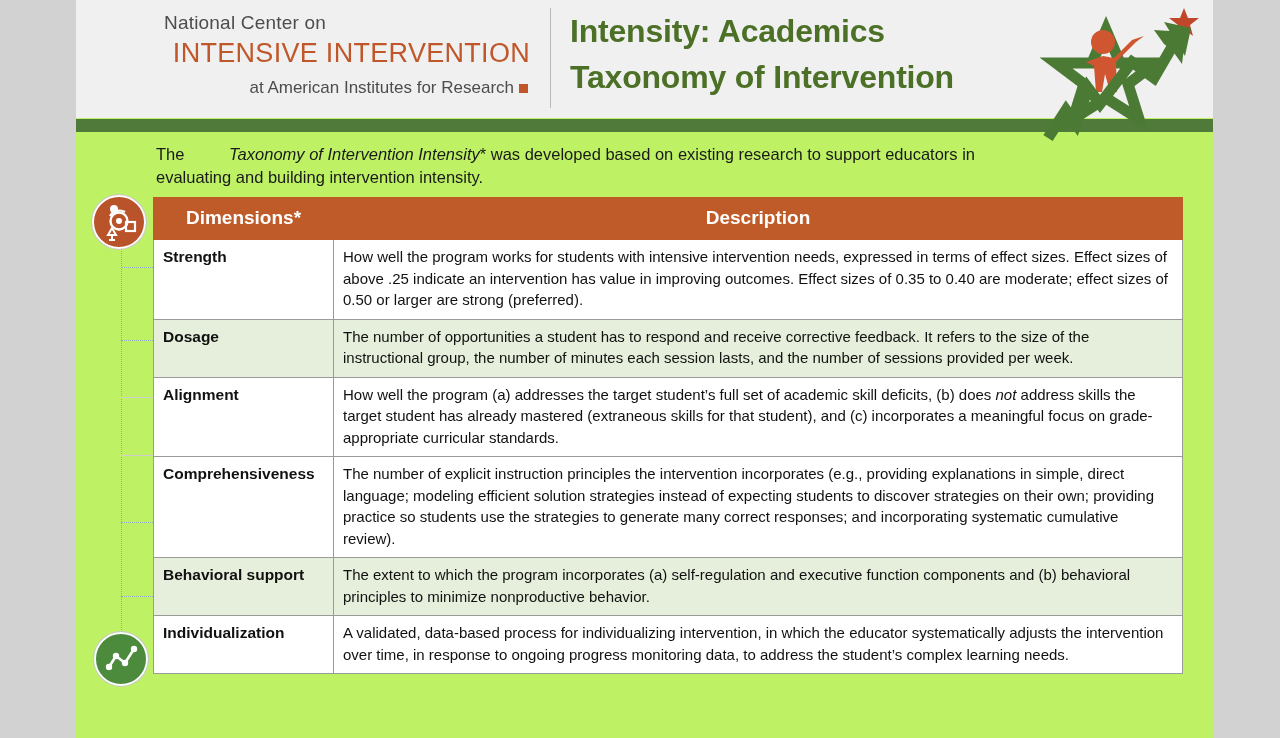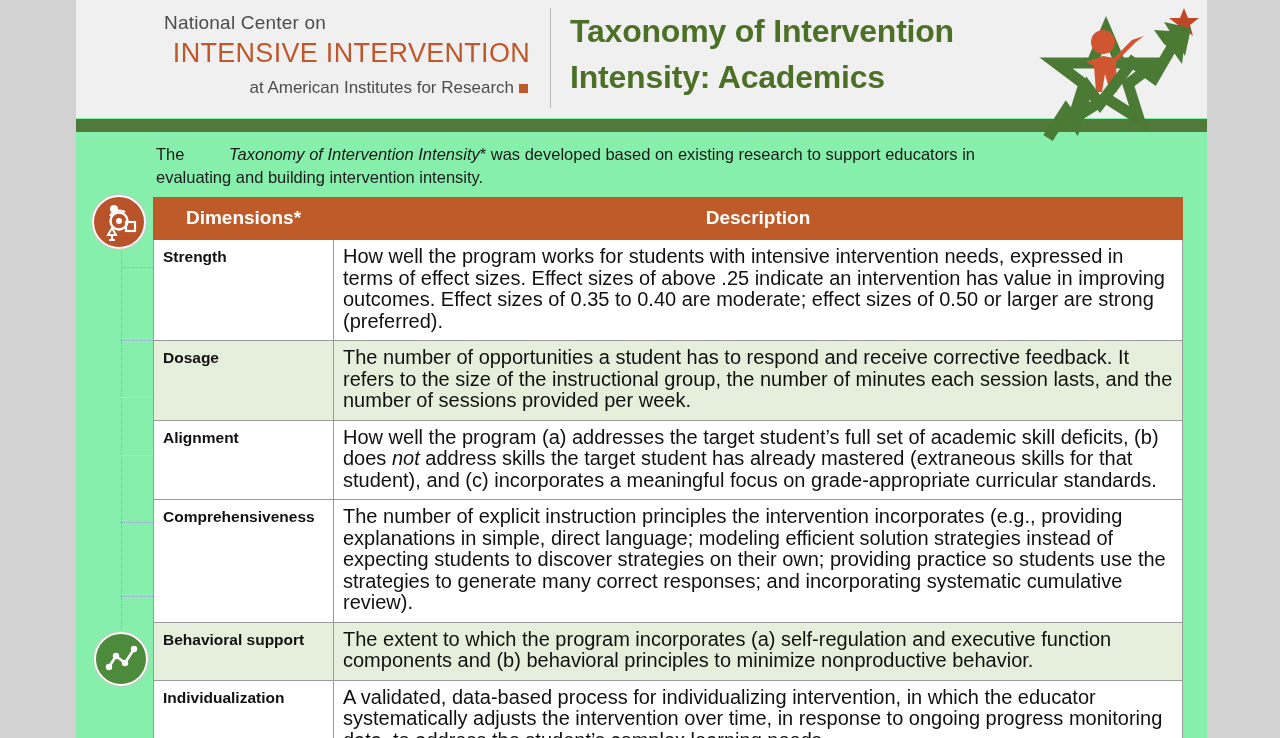--- a/index.html
+++ b/index.html
@@ -11,22 +11,23 @@
     background: #d2d2d2;
     font-family: "Liberation Sans", sans-serif;
   }
 
   #slide {
     position: absolute;
     left: 76px;
     top: 0;
     width: 1131px;
     height: 738px;
-    background: #86efac;
+    background: #bef264;
     overflow: hidden;
+    padding-left: 24px;
   }
 
   
   #header-band {
     position: absolute;
     left: 0; top: 0;
     width: 1137px;
     height: 118px;
     background: #f0f0f0;
   }
@@ -130,21 +131,21 @@
   #tax-table th {
     background: #bf5b28;
     color: #ffffff;
     font-size: 19px;
     font-weight: bold;
     text-align: center;
     padding: 9px 10px 10px 10px;
     border: 1px solid #bf5b28;
   }
   #tax-table td {
-    font-size: 20px;
+    font-size: 15px;
     line-height: 21.5px;
     color: #111111;
     vertical-align: top;
     padding: 6px 9px 8px 9px;
     border: 1px solid #9a9a9a;
   }
   #tax-table td.dim {
     font-weight: bold;
     font-size: 15.5px;
     white-space: nowrap;
@@ -229,22 +230,22 @@
 
   <div id="logo-block">
     <div id="logo-line1">National Center on</div>
     <div id="logo-line2">INTENSIVE INTERVENTION</div>
     <div id="logo-line3"><span>at American Institutes for Research</span><span class="air-square"></span></div>
   </div>
 
   <div id="header-divider"></div>
 
   <div id="slide-title">
+    <div>Intensity: Academics</div>
     <div>Taxonomy of Intervention</div>
-    <div>Intensity: Academics</div>
   </div>
 
   <div id="header-logo-mark">
     <svg viewBox="0 0 176 155" width="176" height="155">
 
       <path d="M70 30 L84 63 L120 63 L92 84 L103 119 L70 98 L37 119 L48 84 L20 63 L56 63 Z" fill="none" stroke="#4b7a34" stroke-width="11" stroke-linejoin="miter"></path>
 
       <path d="M148 8 L152 18 L163 18 L154 25 L157 36 L148 29 L139 36 L142 25 L133 18 L144 18 Z" fill="#c0472a"></path>
 
       <circle cx="67" cy="42" r="12" fill="#cf5630"></circle>

